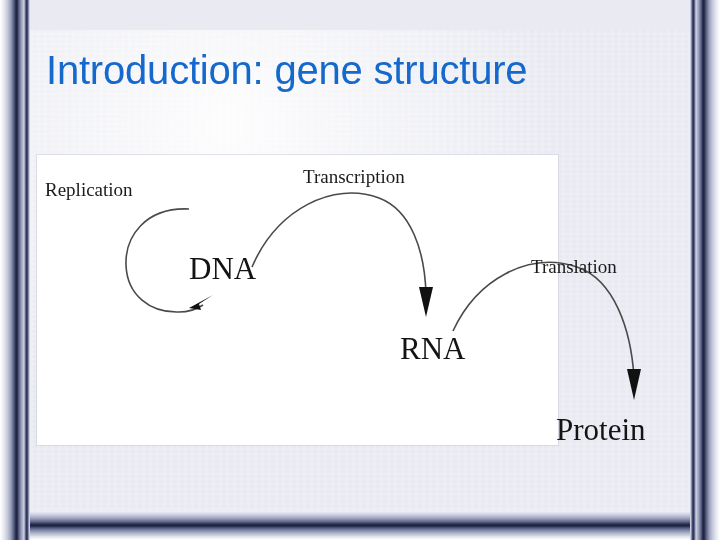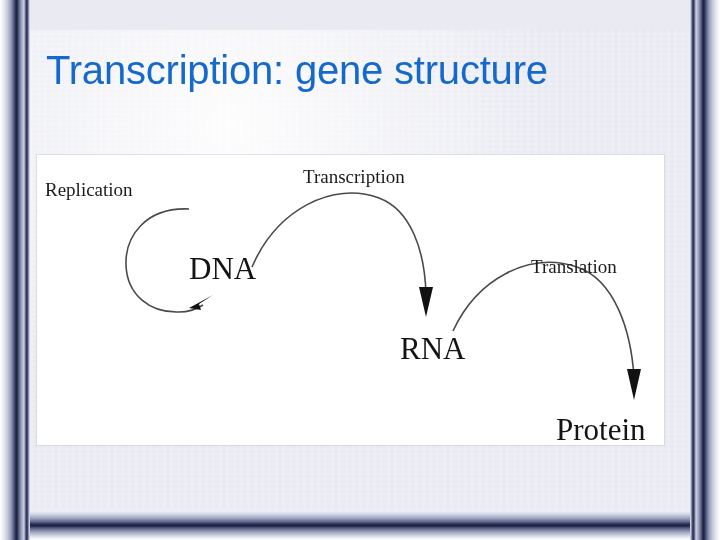--- a/index.html
+++ b/index.html
@@ -142,26 +142,25 @@
     color: #1669CC;
     white-space: nowrap;
     font-family: "Liberation Sans", sans-serif;
   }
 
   
   #picture-panel {
     position: absolute;
     left: 37px;
     top: 155px;
-    width: 587px;
+    width: 521px;
     height: 290px;
     background: #ffffff;
     z-index: 3;
     box-shadow: 0 0 0 1px rgba(200,203,218,0.55);
-    padding-left: 40px;
   }
   #dogma-svg {
     position: absolute;
     left: 0;
     top: 0;
     width: 651px;
     height: 290px;
     display: block;
   }
   .node-label {
@@ -189,21 +188,21 @@
 
 <div id="slide">
 
   <div class="canvas"></div>
 
   <div class="frame-top"></div>
   <div class="frame-bottom"></div>
   <div class="frame-left"></div>
   <div class="frame-right"></div>
 
-  <div id="title">Transcription: gene structure</div>
+  <div id="title">Introduction: gene structure</div>
 
   <div id="picture-panel">
     <svg id="dogma-svg" viewBox="0 0 651 290">
 
       <path class="flow-path" d="M 152 54 C 108 52 88 82 89 110 C 90 140 113 158 142 157 C 152 157 160 154 166 150"></path>
       <polygon class="arrow-head" points="176,140 152,153 164,155 162,149"></polygon>
 
       <text class="process-label" x="8" y="41">Replication</text>
 
       <text class="node-label" x="152" y="124">DNA</text>

